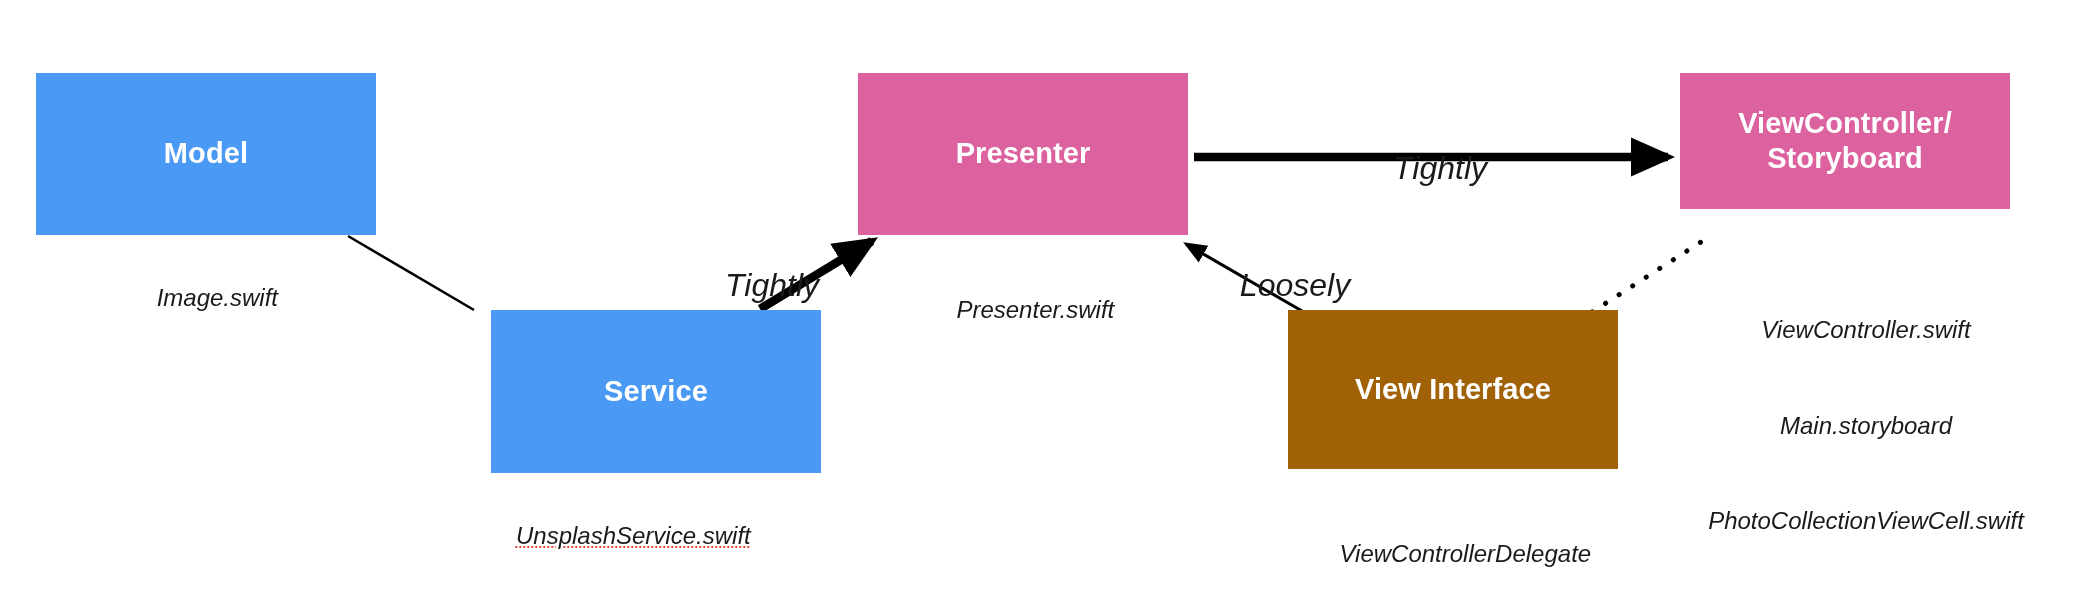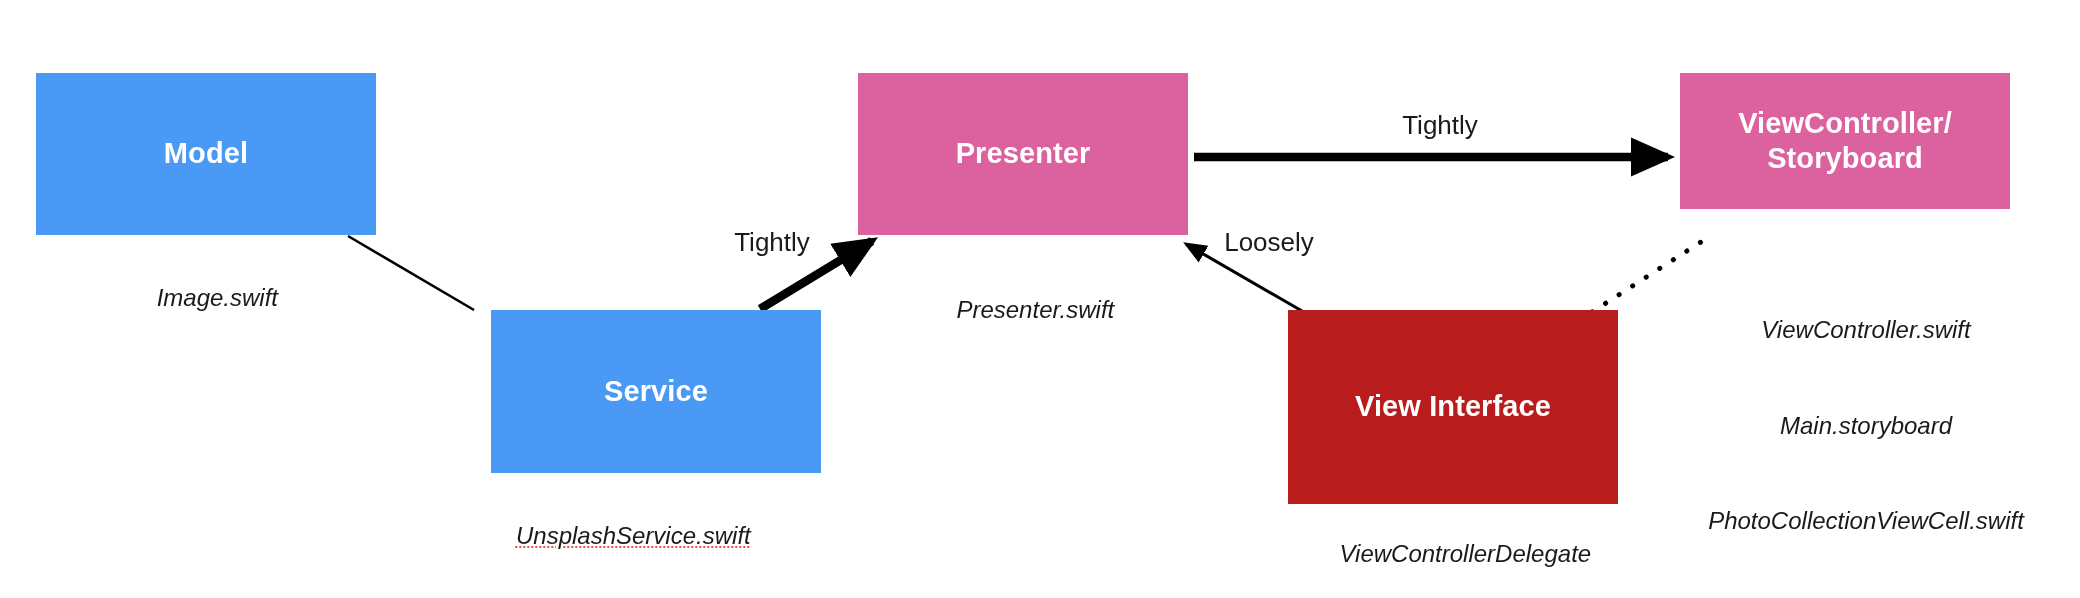--- a/index.html
+++ b/index.html
@@ -40,24 +40,26 @@
     font-size: 24px;
     color: #1a1a1a;
     white-space: pre;
     line-height: 1.33;
   }
   .caption.center { transform: translateX(-50%); text-align: center; }
 
   .edge-label {
     position: absolute;
     font-family: "Liberation Sans", sans-serif;
-    font-size: 26px;
+    font-style: italic;
+    font-size: 32px;
     color: #1a1a1a;
     white-space: nowrap;
     transform: translateX(-50%);
+    margin-top: 40px;
   }
 
   .spell-error {
     text-decoration: underline;
     text-decoration-style: dotted;
     text-decoration-color: #e8483f;
     text-decoration-thickness: 2px;
     text-underline-offset: 3px;
   }
 
@@ -102,34 +104,34 @@
   </div>
 
   <div class="node" style="left:455px; top:310px; width:330px; height:163px; background:#4a9af5;margin-left:36px;">
     <span class="node-label">Service</span>
   </div>
 
   <div class="node" style="left:858px; top:73px; width:330px; height:162px; background:#db619f;align-items:center;">
     <span class="node-label">Presenter</span>
   </div>
 
-  <div class="node" style="left:1288px; top:310px; width:330px; height:194px; background:#b91c1c;">
+  <div class="node" style="left:1288px; top:310px; width:330px; height:159px; background:#a16207;">
     <span class="node-label">View Interface</span>
   </div>
 
   <div class="node" style="left:1680px; top:73px; width:330px; height:136px; background:#db619f;">
     <span class="node-label">ViewController/
 Storyboard</span>
   </div>
 
   <div class="edge-label" style="left:772px; top:227px;">Tightly</div>
 
   <div class="edge-label" style="left:1440px; top:110px;">Tightly</div>
 
-  <div class="edge-label" style="left:1269px; top:227px;">Loosely</div>
+  <div class="edge-label" style="left:1295px; top:227px;">Loosely</div>
 
   <div class="caption center" style="left:204px; top:250px;">
     <span>Image.swift</span>
   </div>
 
   <div class="caption center" style="left:620px; top:488px;">
     <span class="spell-error">UnsplashService.swift</span>
   </div>
 
   <div class="caption center" style="left:1022px; top:262px;">

